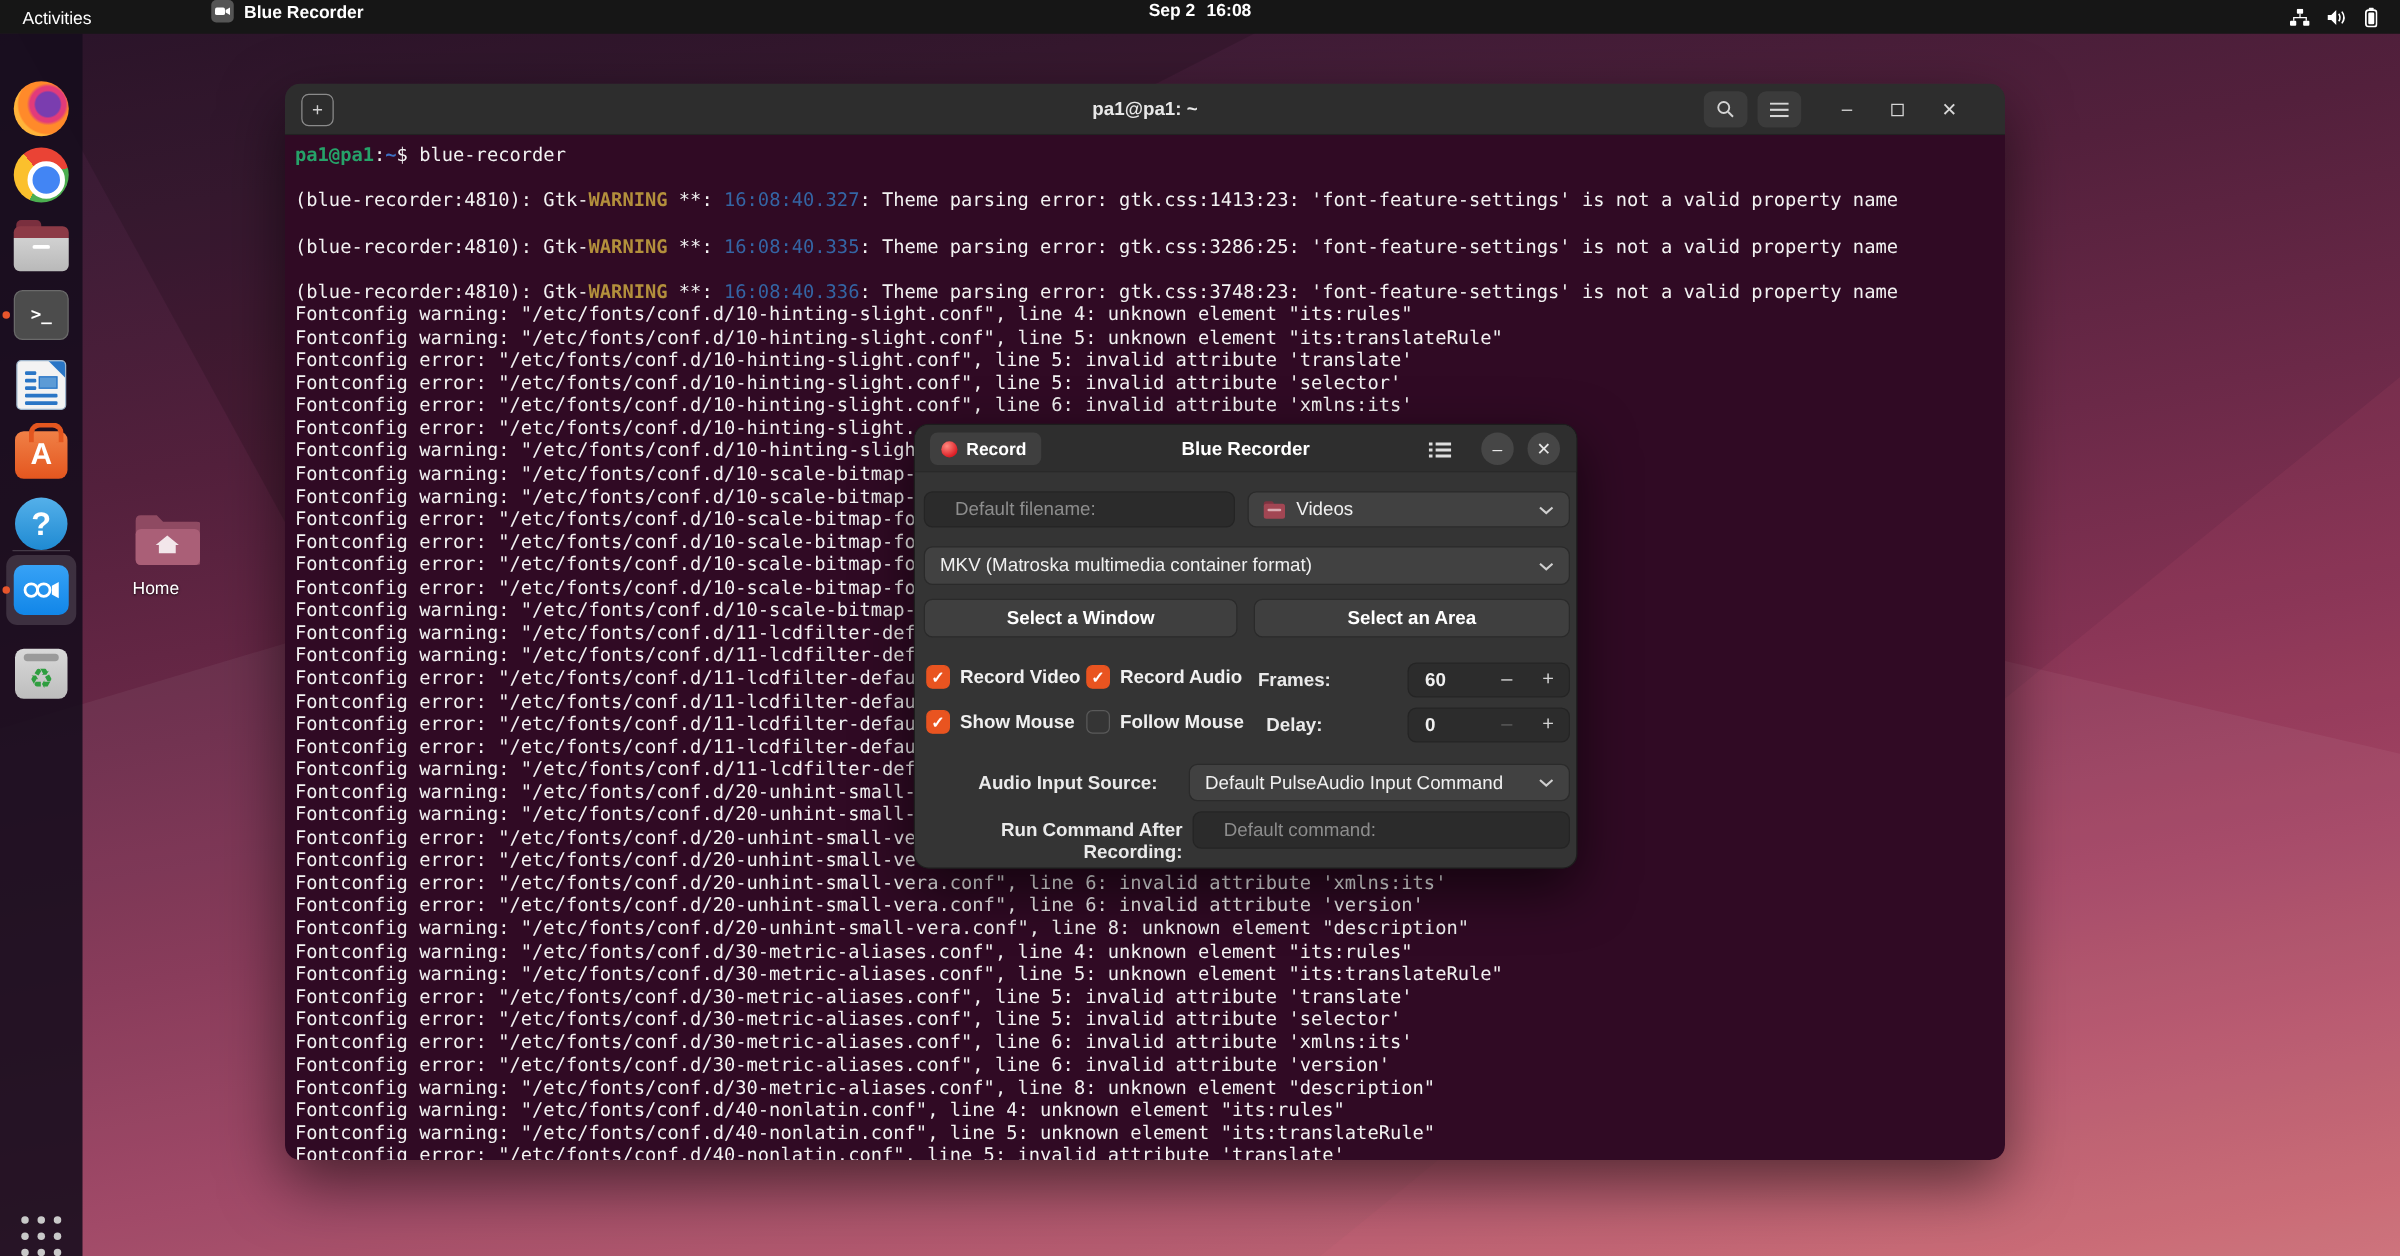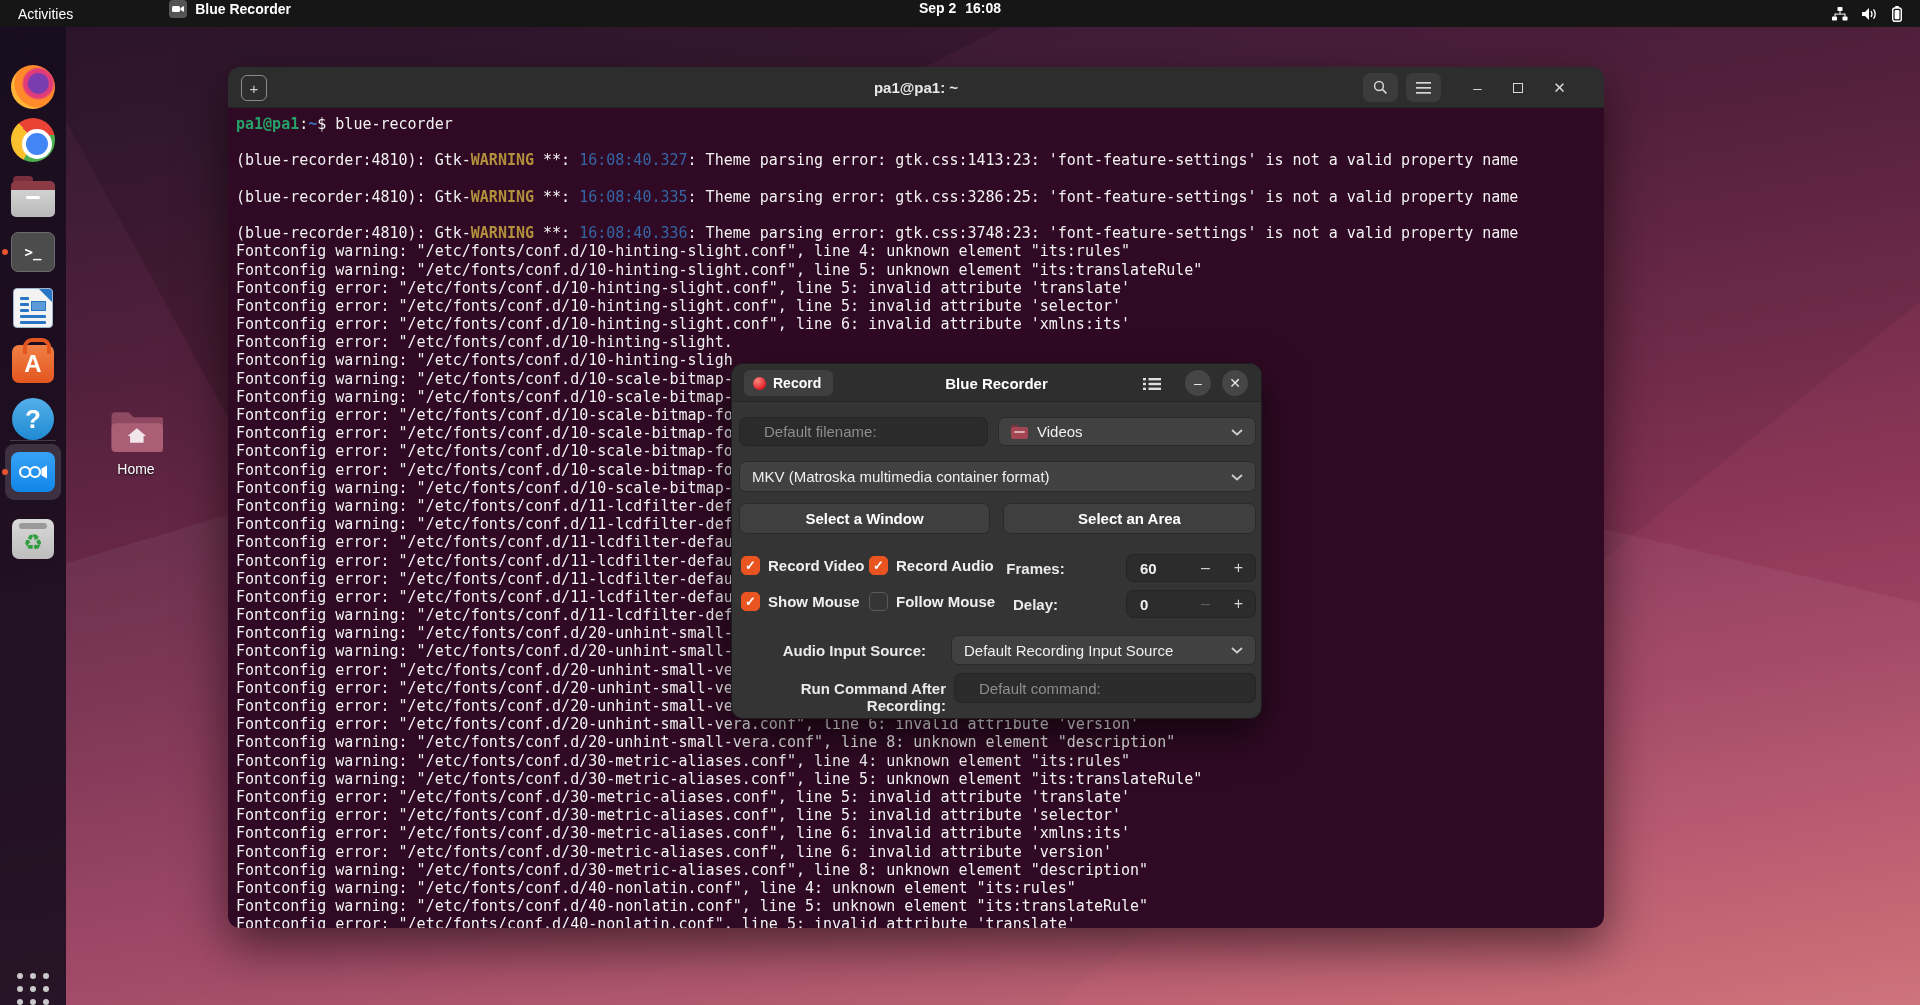--- a/index.html
+++ b/index.html
@@ -59,21 +59,21 @@
   .ic-bluerec { width:44px; height:40px; border-radius:8px; background:linear-gradient(#37a2f6,#1186e8);
     display:flex; align-items:center; justify-content:center; position:relative; }
   .ic-trash { width:42px; height:40px; border-radius:7px; background:linear-gradient(#d9d9d9,#bdbdbd); position:relative;
     display:flex; align-items:center; justify-content:center; font-size:22px; color:#2e9e3f; }
   .ic-trash .lid { position:absolute; top:4px; left:7px; width:28px; height:6px; border-radius:3px; background:#9a9a9a; }
   .ic-trash .glyph { margin-top:8px; line-height:1; }
   .ic-apps { display:grid; grid-template-columns:repeat(3,6px); grid-template-rows:repeat(3,6px); gap:7px; }
   .ic-apps span { width:6px; height:6px; border-radius:50%; background:#c9c9c9; }
 
   
-  .home-item { position:absolute; left:106px; top:408px; width:60px; text-align:center; z-index:5; }
+  .home-item { position:absolute; left:106px; top:408px; width:60px; z-index:5; }
   .home-item .label { margin-top:5px; color:#fff; font-size:14px; text-shadow:0 1px 2px rgba(0,0,0,.8); }
 
   
   .term-win { position:absolute; left:228px; top:67px; width:1376px; height:861px; z-index:10;
     border-radius:12px; box-shadow:0 18px 50px rgba(0,0,0,.55); }
   .term-titlebar { position:absolute; left:0; top:0; right:0; height:41px; background:#2d2d2d;
     border-radius:12px 12px 0 0; border-bottom:1px solid #222; }
   .term-title { position:absolute; left:0; right:0; top:0; height:41px; display:flex; align-items:center; justify-content:center;
     color:#e8e8e8; font-size:15px; font-weight:700; }
   .newtab-btn { position:absolute; left:13px; top:8px; width:26px; height:26px; border:1px solid #8b8b8b; border-radius:6px;
@@ -90,21 +90,21 @@
     font-family:"DejaVu Sans Mono", monospace; font-size:15px; line-height:18.2px; color:#f2f2f2; white-space:pre; }
   .term-line { height:18.2px; }
   .c-user { color:#26a269; font-weight:700; }
   .c-path { color:#3d71c4; font-weight:700; }
   .c-warn { color:#b3903c; font-weight:700; }
   .c-time { color:#3465a4; }
 
   
   .dialog { position:absolute; left:731px; top:339px; width:531px; height:356px; z-index:50;
     background:#343434; border-radius:12px; border:1px solid #1d1d1d; box-shadow:0 16px 44px rgba(0,0,0,.6);
-    color:#f0f0f0; font-size:15px;margin-top:24px; }
+    color:#f0f0f0; font-size:15px; }
   .dlg-header { position:absolute; left:0; top:0; right:0; height:38px; background:#2e2e2e; border-radius:11px 11px 0 0; border-bottom:1px solid #262626; }
   .record-btn { position:absolute; left:12px; top:6px; height:26px; padding:0 12px 0 9px; background:#3f3f3f; border-radius:6px;
     display:flex; align-items:center; gap:7px; font-weight:600; font-size:14px; color:#fff; }
   .rec-dot { width:13px; height:13px; border-radius:50%; background:radial-gradient(circle at 35% 30%, #ff8a80, #dd1c24 72%); }
   .dlg-title { position:absolute; left:0; right:0; top:0; height:38px; display:flex; align-items:center; justify-content:center;
     font-weight:700; font-size:15px; color:#fff; pointer-events:none; }
   .dlg-listbtn { position:absolute; right:96px; top:7px; width:26px; height:26px; display:flex; align-items:center; justify-content:center; }
   .dlg-circle { position:absolute; top:6px; width:26px; height:26px; border-radius:50%; background:#464646; color:#e8e8e8;
     display:flex; align-items:center; justify-content:center; font-size:14px; }
   .dlg-circle.min { right:50px; } .dlg-circle.close { right:13px; }
@@ -374,21 +374,21 @@
     </div>
     <div class="num-label" style="left:240px; top:232px; width:127px;">Delay:</div>
     <div class="spin" style="left:394px; top:226px; width:130px;">
       <span class="val">0</span>
       <span class="sbtn dis">–</span>
       <span class="sbtn">+</span>
     </div>
 
     <div class="dlg-label" style="left:7px; top:278px; width:187px;">Audio Input Source:</div>
     <div class="combo" style="left:219px; top:271px; width:305px; height:30px;">
-      <span>Default Recording Input Source</span>
+      <span>Default PulseAudio Input Command</span>
       <span class="chev">
           <svg width="12" height="8" viewBox="0 0 12 8">
             <polyline points="1,2 6,6.5 11,2" fill="none" stroke="#cfcfcf" stroke-width="1.7"></polyline>
           </svg>
         </span>
     </div>
 
     <div class="dlg-label" style="left:0px; top:316px; width:214px;">Run Command After Recording:</div>
     <input class="fld-input" style="left: 222px; top: 309px; width: 302px; height: 30px;" placeholder="Default command:">
   </div>

